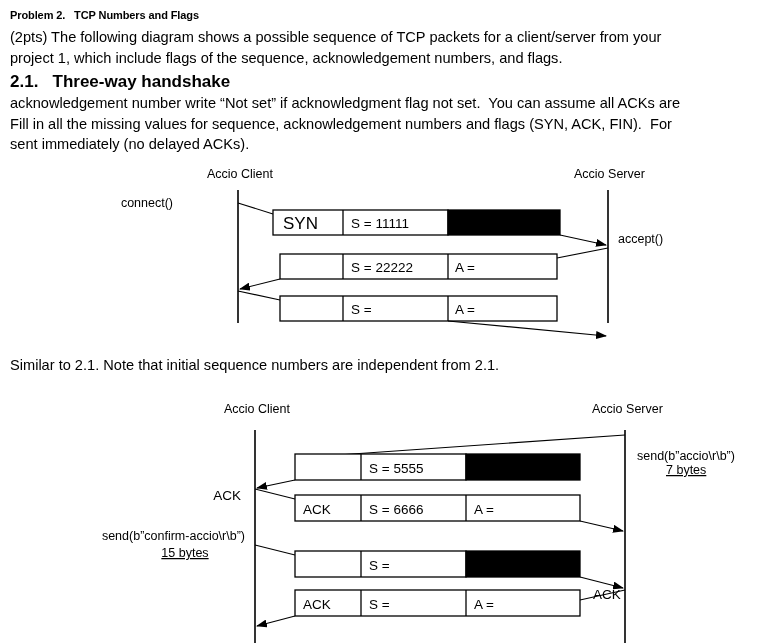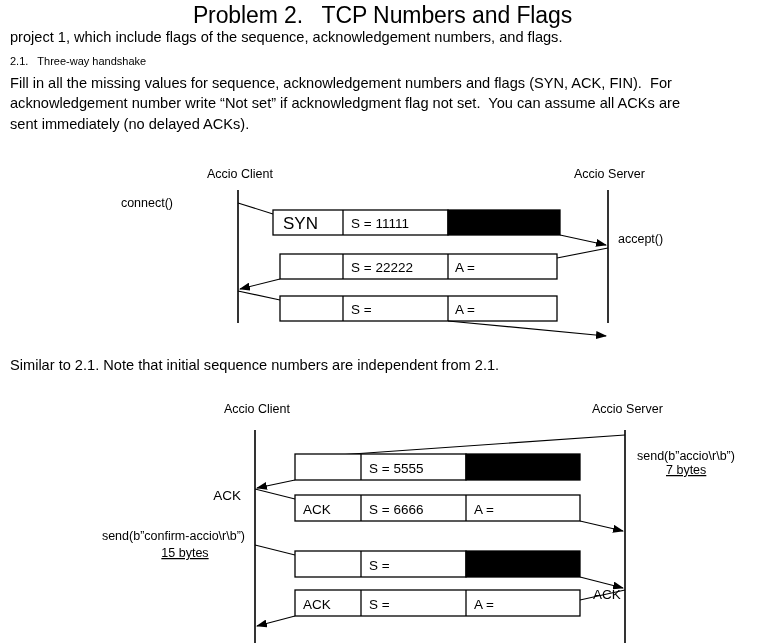--- a/index.html
+++ b/index.html
@@ -17,37 +17,36 @@
   }
 
   
   .prose {
     position: absolute;
     left: 10px;
     top: 4px;
     width: 745px;
   }
   .h1 {
-    font-size: 23px;
-    font-weight: normal;
+    font-size: 11px;
+    font-weight: bold;
     letter-spacing: -0.1px;
     line-height: 22px;
     margin: 0 0 1px 0;
     white-space: pre;
-    text-align: center;
   }
   .body-line {
     font-size: 14.6px;
     line-height: 20.5px;
     margin: 0;
     white-space: pre;
   }
   .h2 {
-    font-size: 11px;
-    font-weight: normal;
+    font-size: 17px;
+    font-weight: bold;
     line-height: 21px;
     margin: 3px 0 1px 0;
     white-space: pre;
   }
 
   
   .sec2 {
     position: absolute;
     left: 10px;
     top: 355px;
@@ -109,24 +108,25 @@
   }
   .underline-txt {
     text-decoration: underline;
   }
 </style>
 </head>
 <body>
 
 <div class="prose">
   <div class="h1">Problem 2.   TCP Numbers and Flags</div>
+  <div class="body-line">(2pts) The following diagram shows a possible sequence of TCP packets for a client/server from your</div>
   <div class="body-line">project 1, which include flags of the sequence, acknowledgement numbers, and flags.</div>
   <div class="h2">2.1.   Three-way handshake</div>
+  <div class="body-line">acknowledgement number write “Not set” if acknowledgment flag not set.  You can assume all ACKs are</div>
   <div class="body-line">Fill in all the missing values for sequence, acknowledgement numbers and flags (SYN, ACK, FIN).  For</div>
-  <div class="body-line">acknowledgement number write “Not set” if acknowledgment flag not set.  You can assume all ACKs are</div>
   <div class="body-line">sent immediately (no delayed ACKs).</div>
 </div>
 
 <div class="diagram" style="left:0px; top:160px;">
   <svg width="763" height="180" viewBox="0 0 763 180" xmlns="http://www.w3.org/2000/svg">
     <defs>
       <marker id="ah1" markerWidth="11" markerHeight="8" refX="10" refY="4" orient="auto" markerUnits="userSpaceOnUse">
         <path d="M0,0 L11,4 L0,8 Z" fill="#000000"></path>
       </marker>
       <marker id="ah1l" markerWidth="11" markerHeight="8" refX="1" refY="4" orient="auto-start-reverse" markerUnits="userSpaceOnUse">

